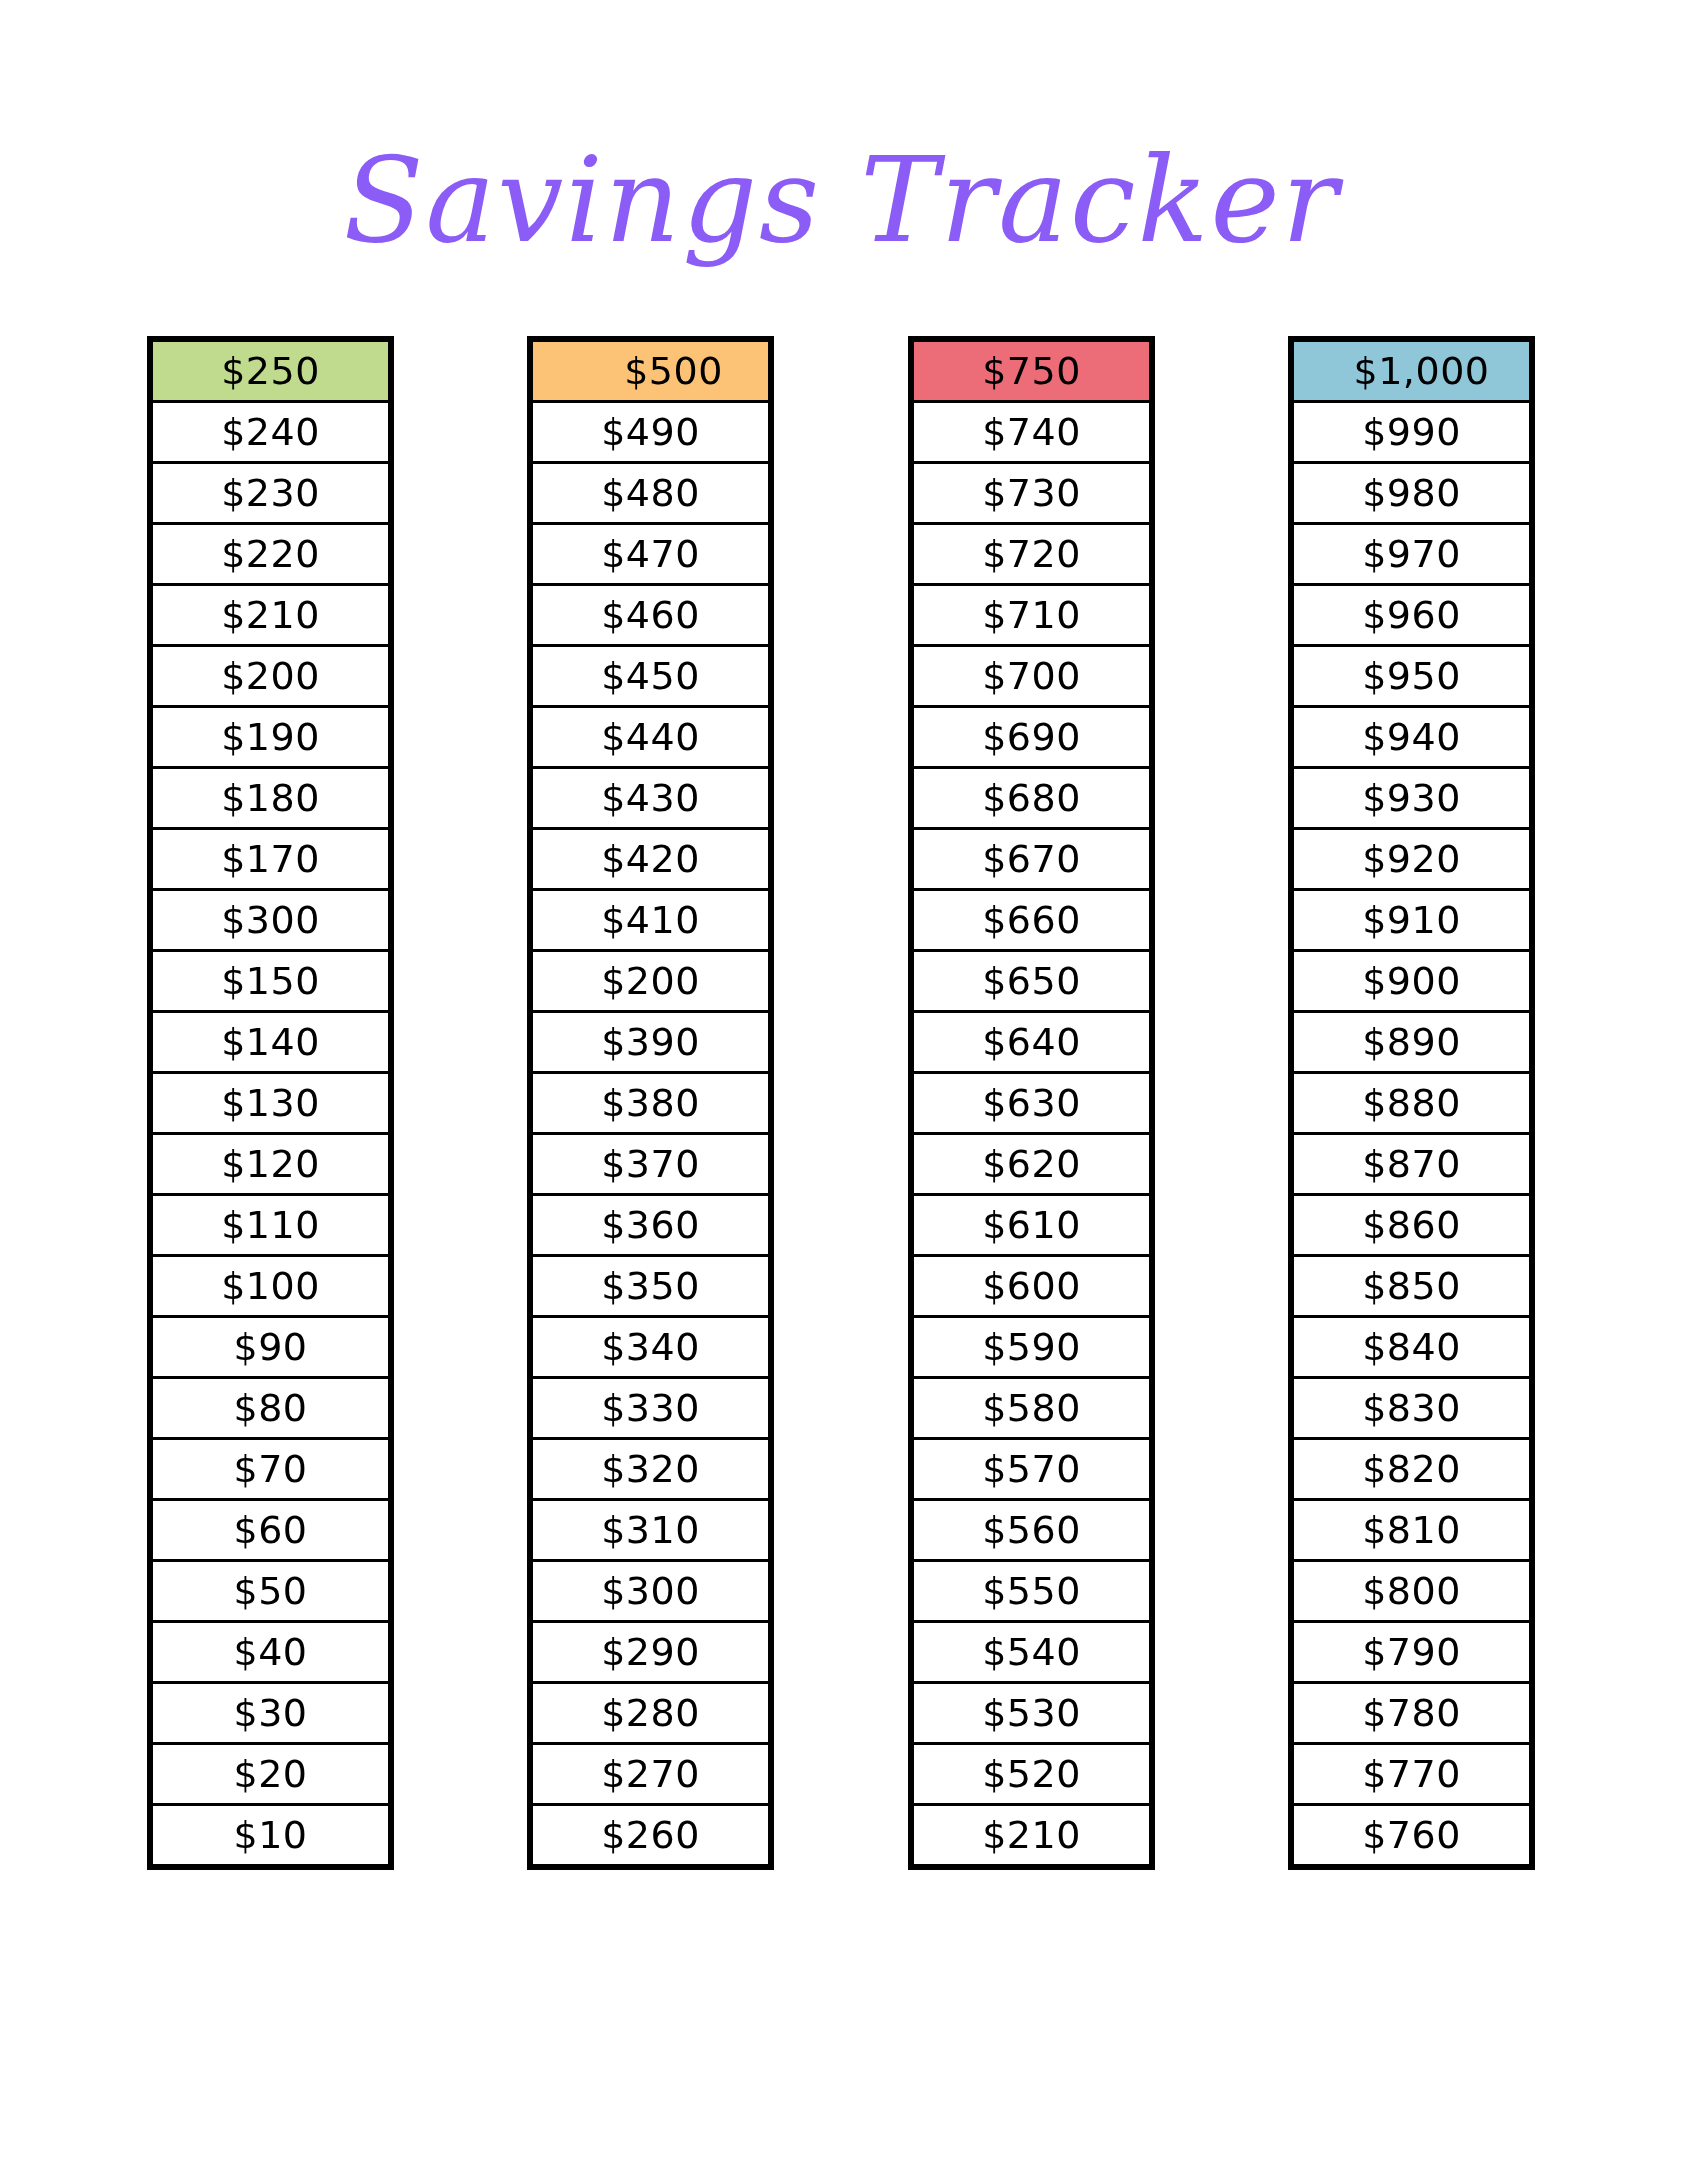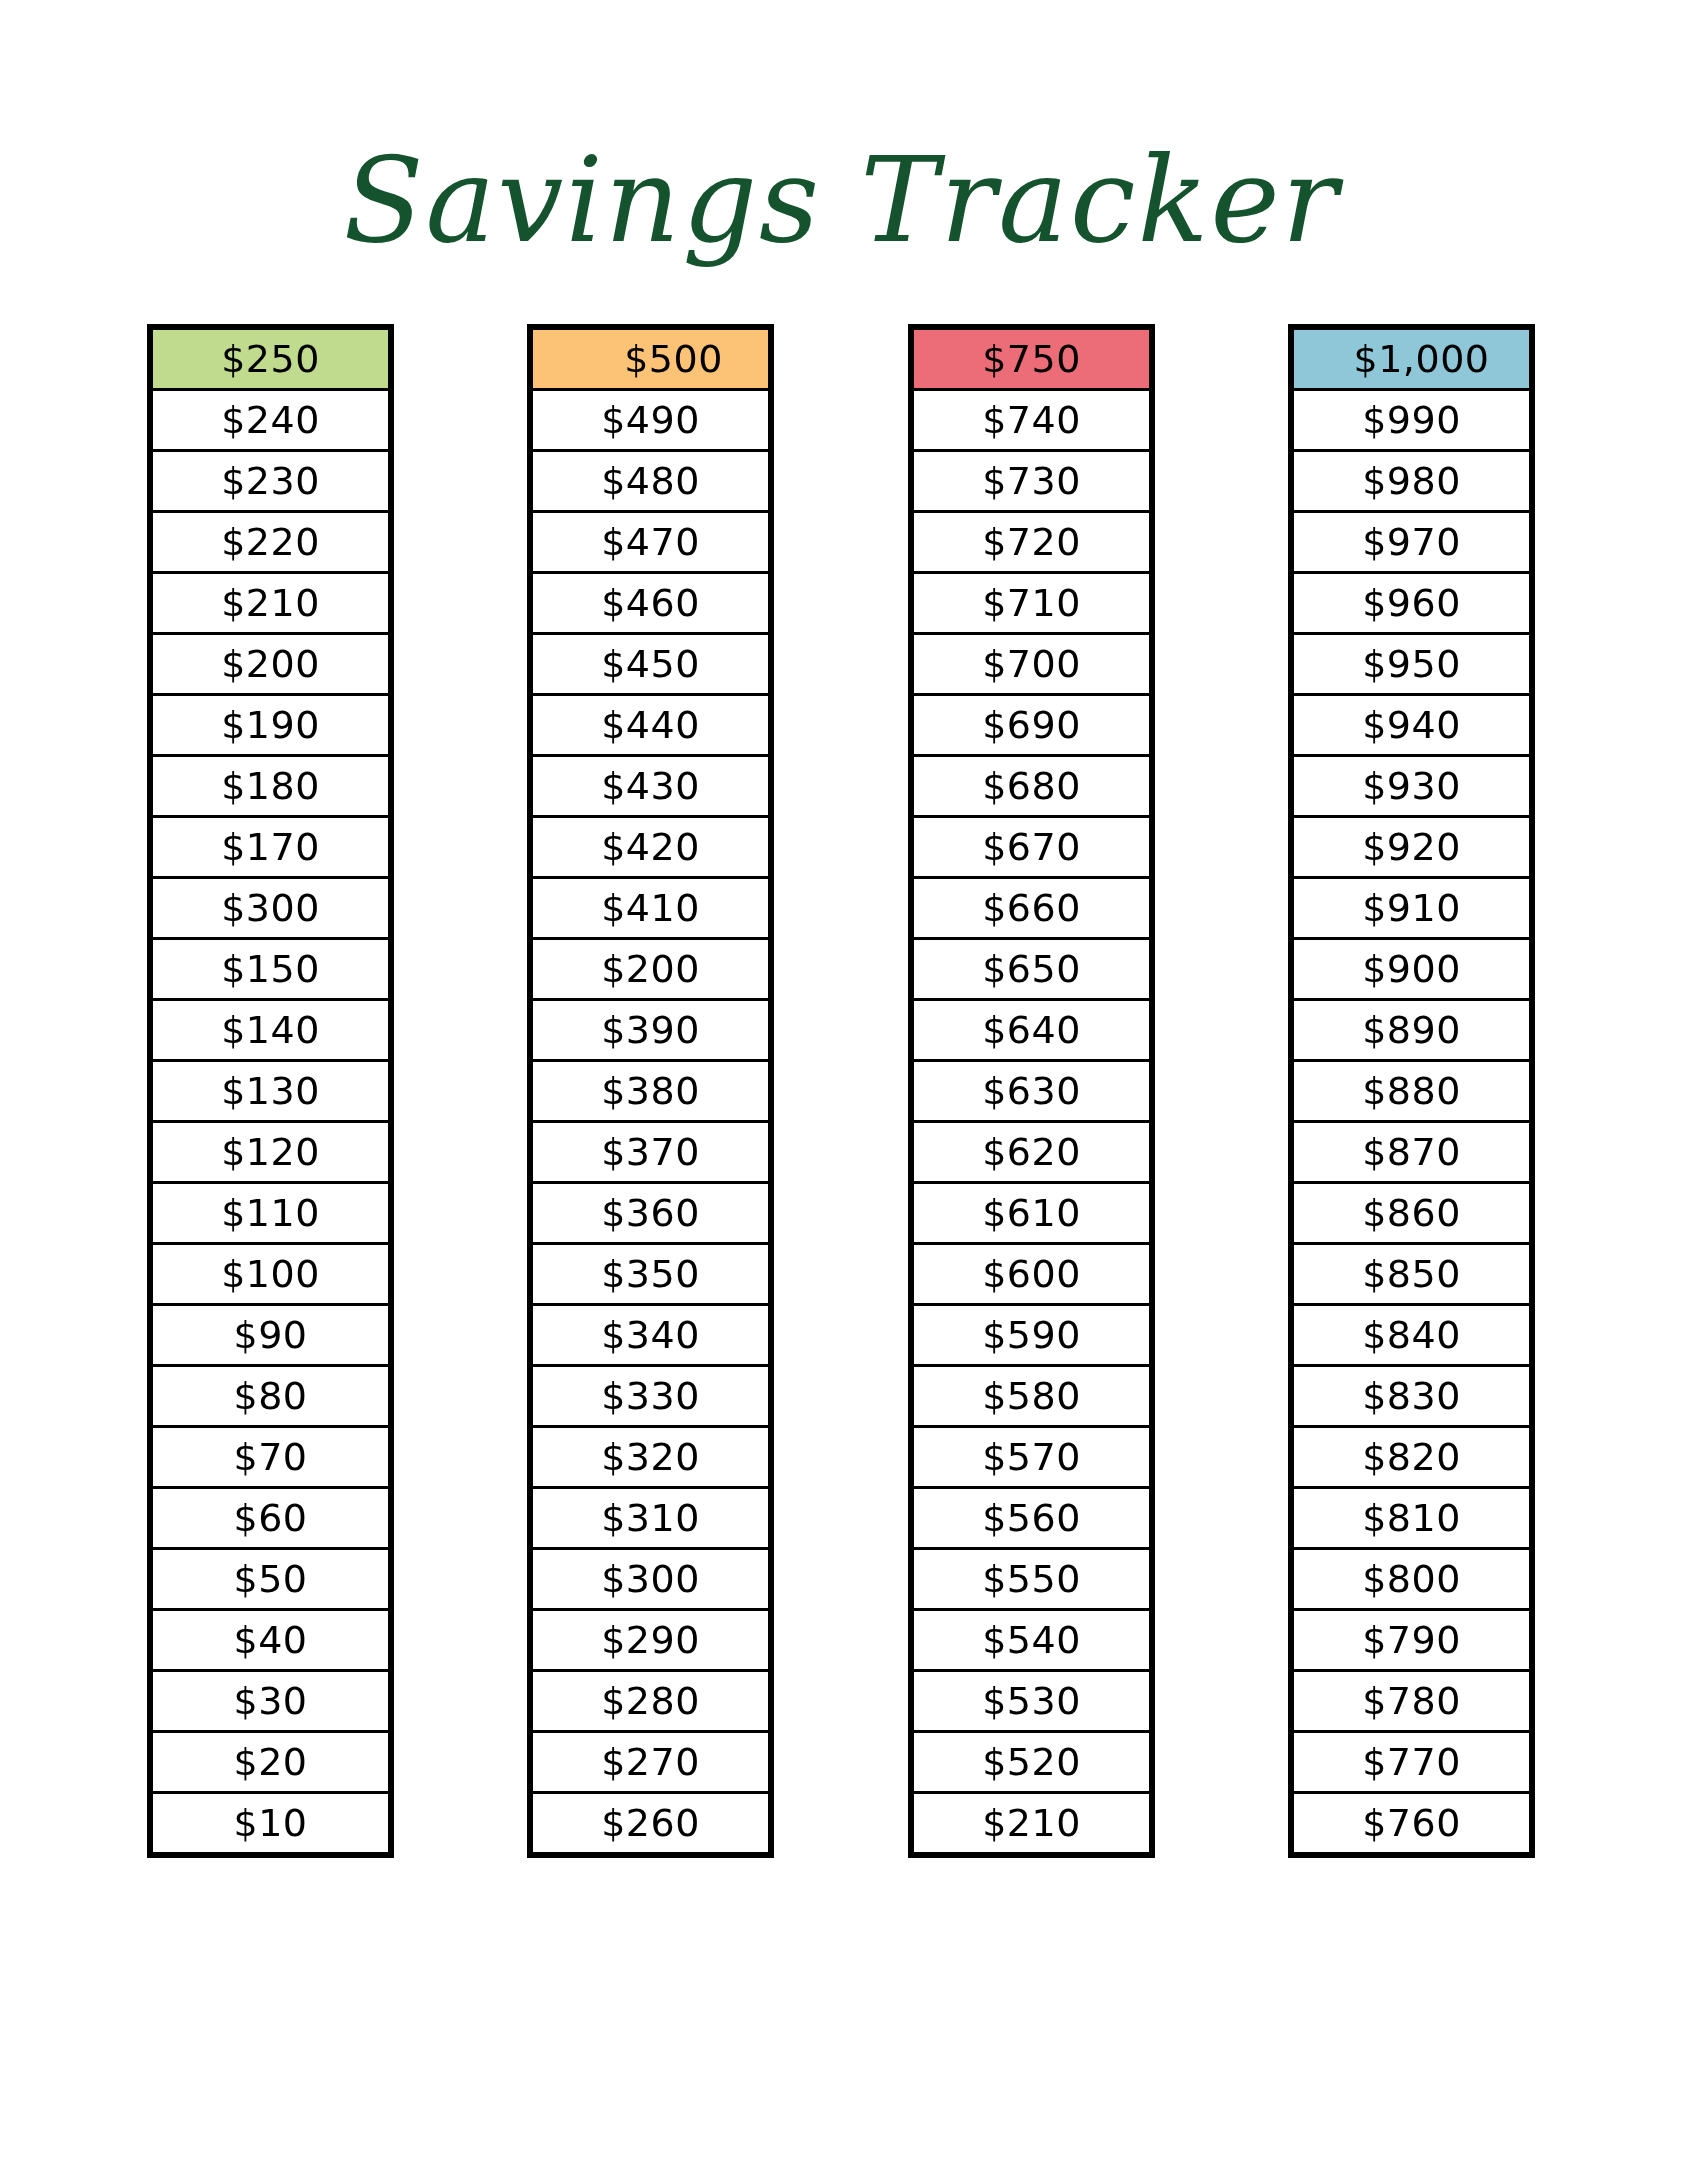--- a/index.html
+++ b/index.html
@@ -13,31 +13,31 @@
     position: relative;
     overflow: hidden;
     font-family: "DejaVu Sans", sans-serif;
   }
   .title {
     position: absolute;
     left: 0;
     top: 117px;
     width: 1683px;
     text-align: center;
-    color: #14532d;
+    color: #8b5cf6;
     font-family: "DejaVu Serif", serif;
     font-style: italic;
     font-weight: normal;
     font-size: 117px;
     line-height: 168px;
     letter-spacing: 2px;
   }
   .tracker-col {
     position: absolute;
-    top: 324px;
+    top: 336px;
     width: 235px;
     border: 6px solid #000;
     background: #fff;
   }
   .tracker-col .cell {
     box-sizing: border-box;
     height: 61px;
     border-top: 3px solid #000;
     display: flex;
     align-items: center;

